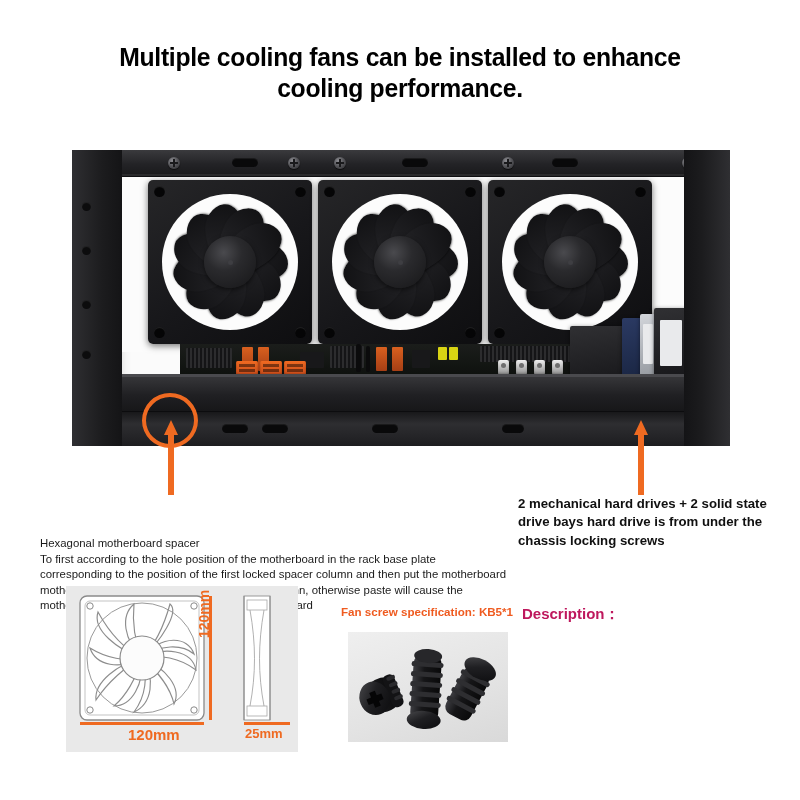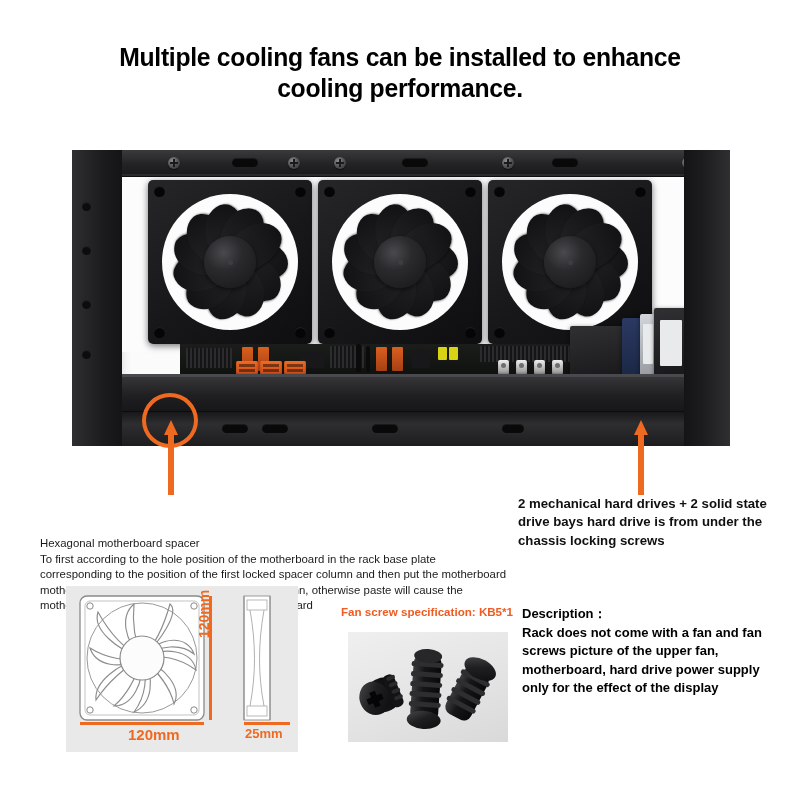--- a/index.html
+++ b/index.html
@@ -277,22 +277,22 @@
   }
   .screw-photo{
     position:absolute; left:348px; top:632px; width:160px; height:110px;
     background: linear-gradient(160deg,#efefef 0%,#e3e3e3 60%,#d9d9d9 100%);
     overflow:hidden;
   }
 
   
   .desc{
     position:absolute; left:522px; top:605px; width:262px;
-    color:#000000; font-weight:bold;
-    font-size:13px; line-height:18.6px;
+    color:#be185d; font-weight:bold;
+    font-size:15px; line-height:18.6px;
     font-family:"Liberation Sans", sans-serif;
   }
   .desc .d-title{ display:block; }
 </style>
 </head>
 <body>
 
 <div id="page">
 
   <div class="heading">
@@ -555,16 +555,15 @@
           <rect x="104" y="62" width="32" height="5" rx="2.5"></rect>
           <rect x="104" y="72" width="32" height="5" rx="2.5"></rect>
         </g>
         <ellipse cx="120" cy="34" rx="17" ry="10" fill="url(#sg)"></ellipse>
       </g>
     </svg>
   </div>
 
   <div class="desc">
     <span class="d-title">Description：</span>
-    <span>Rack does not come with a fan and fan screws picture of the upper fan, motherboard, hard drive power supply only for the effect of the display</span>
   </div>
 
 </div>
 
 </body></html>

